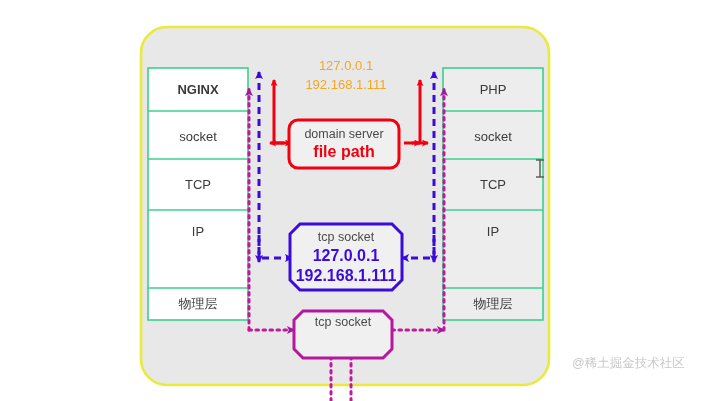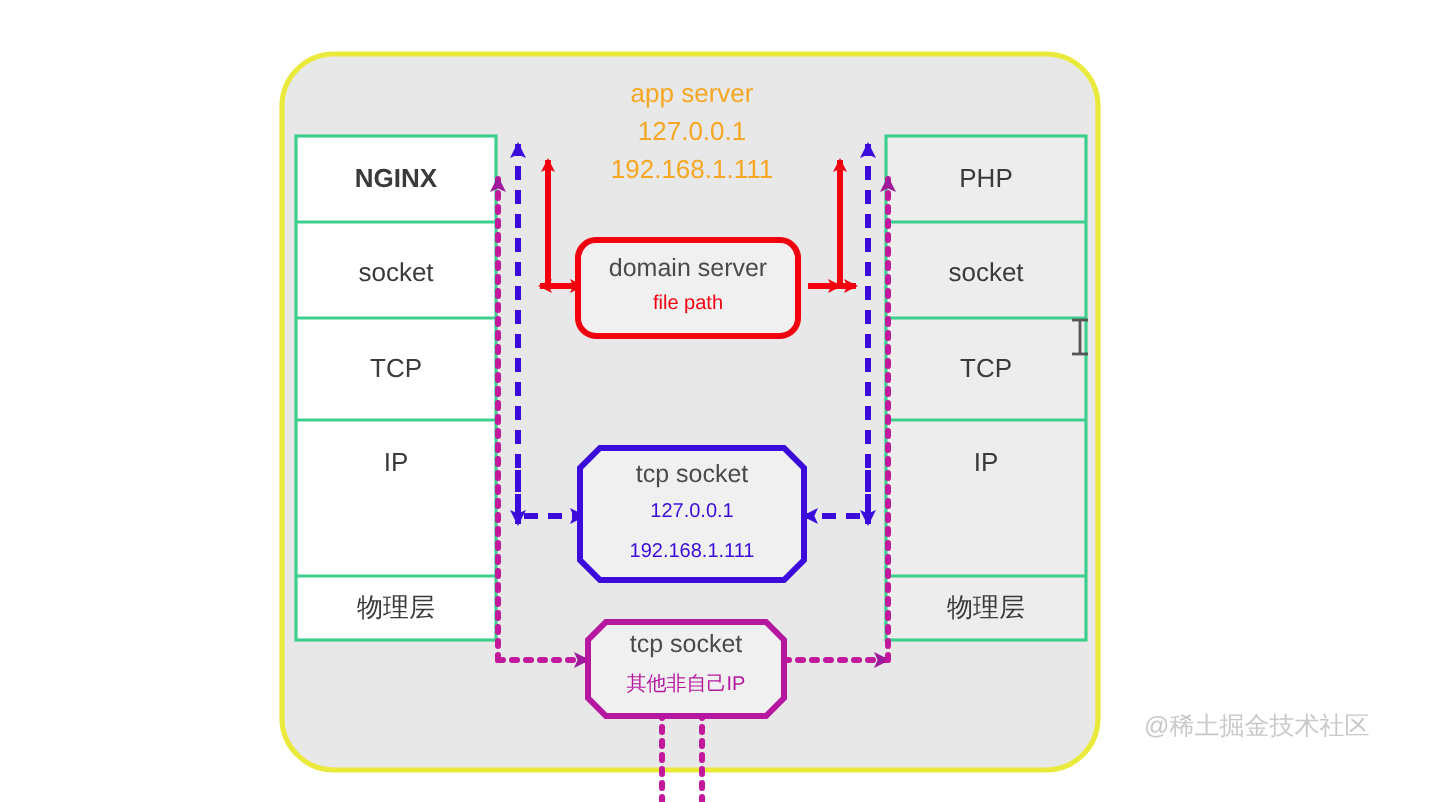--- a/index.html
+++ b/index.html
@@ -20,21 +20,21 @@
   }
 
   
   .cell-lbl{
     color:#3a3a3a;font-size:13px;text-align:center;
     transform:translate(-50%,-50%);
   }
 
   
   .box-title{font-size:12.5px;color:#4a4a4a;text-align:center;transform:translate(-50%,-50%);}
-  .box-val{font-size:10px;font-weight:normal;transform:translate(-50%,-50%);}
+  .box-val{font-size:16px;font-weight:bold;transform:translate(-50%,-50%);}
   .red-val{color:#f2000f;}
   .blue-val{color:#3a0bdb;}
   .purple-val{color:#b5179e;}
 
   .watermark{
     color:#c9c9c9;font-size:12.5px;left:572px;top:355px;
   }
 </style>
 </head>
 <body>
@@ -129,21 +129,20 @@
       <path d="M303,311 h80 l9,9 v29 l-9,9 h-80 l-9,-9 v-29 z" fill="#f0f0f0" stroke="#b5179e" stroke-width="3"></path>
     </g>
 
     <g>
       <line x1="540" y1="160" x2="540" y2="177" stroke="#555" stroke-width="1.4"></line>
       <line x1="536" y1="160" x2="544" y2="160" stroke="#555" stroke-width="1.4"></line>
       <line x1="536" y1="177" x2="544" y2="177" stroke="#555" stroke-width="1.4"></line>
     </g>
   </svg>
 
-  <div class="lbl hdr" style="top:37px;">app server</div>
   <div class="lbl hdr" style="top:56px;">127.0.0.1</div>
   <div class="lbl hdr" style="top:75px;">192.168.1.111</div>
 
   <div class="lbl cell-lbl" style="left:198px;top:89px;font-weight:bold;">NGINX</div>
   <div class="lbl cell-lbl" style="left:198px;top:136px;">socket</div>
   <div class="lbl cell-lbl" style="left:198px;top:184px;">TCP</div>
   <div class="lbl cell-lbl" style="left:198px;top:231px;">IP</div>
   <div class="lbl cell-lbl" style="left:198px;top:304px;">物理层</div>
 
   <div class="lbl cell-lbl" style="left:493px;top:89px;">PHP</div>
@@ -153,16 +152,15 @@
   <div class="lbl cell-lbl" style="left:493px;top:304px;">物理层</div>
 
   <div class="lbl box-title" style="left:344px;top:134px;">domain server</div>
   <div class="lbl box-val red-val" style="left:344px;top:152px;">file path</div>
 
   <div class="lbl box-title" style="left:346px;top:237px;">tcp socket</div>
   <div class="lbl box-val blue-val" style="left:346px;top:256px;">127.0.0.1</div>
   <div class="lbl box-val blue-val" style="left:346px;top:276px;">192.168.1.111</div>
 
   <div class="lbl box-title" style="left:343px;top:322px;">tcp socket</div>
-  <div class="lbl box-val purple-val" style="left:343px;top:342px;">其他非自己IP</div>
 
   <div class="lbl watermark">@稀土掘金技术社区</div>
 </div>
 
 </body></html>

